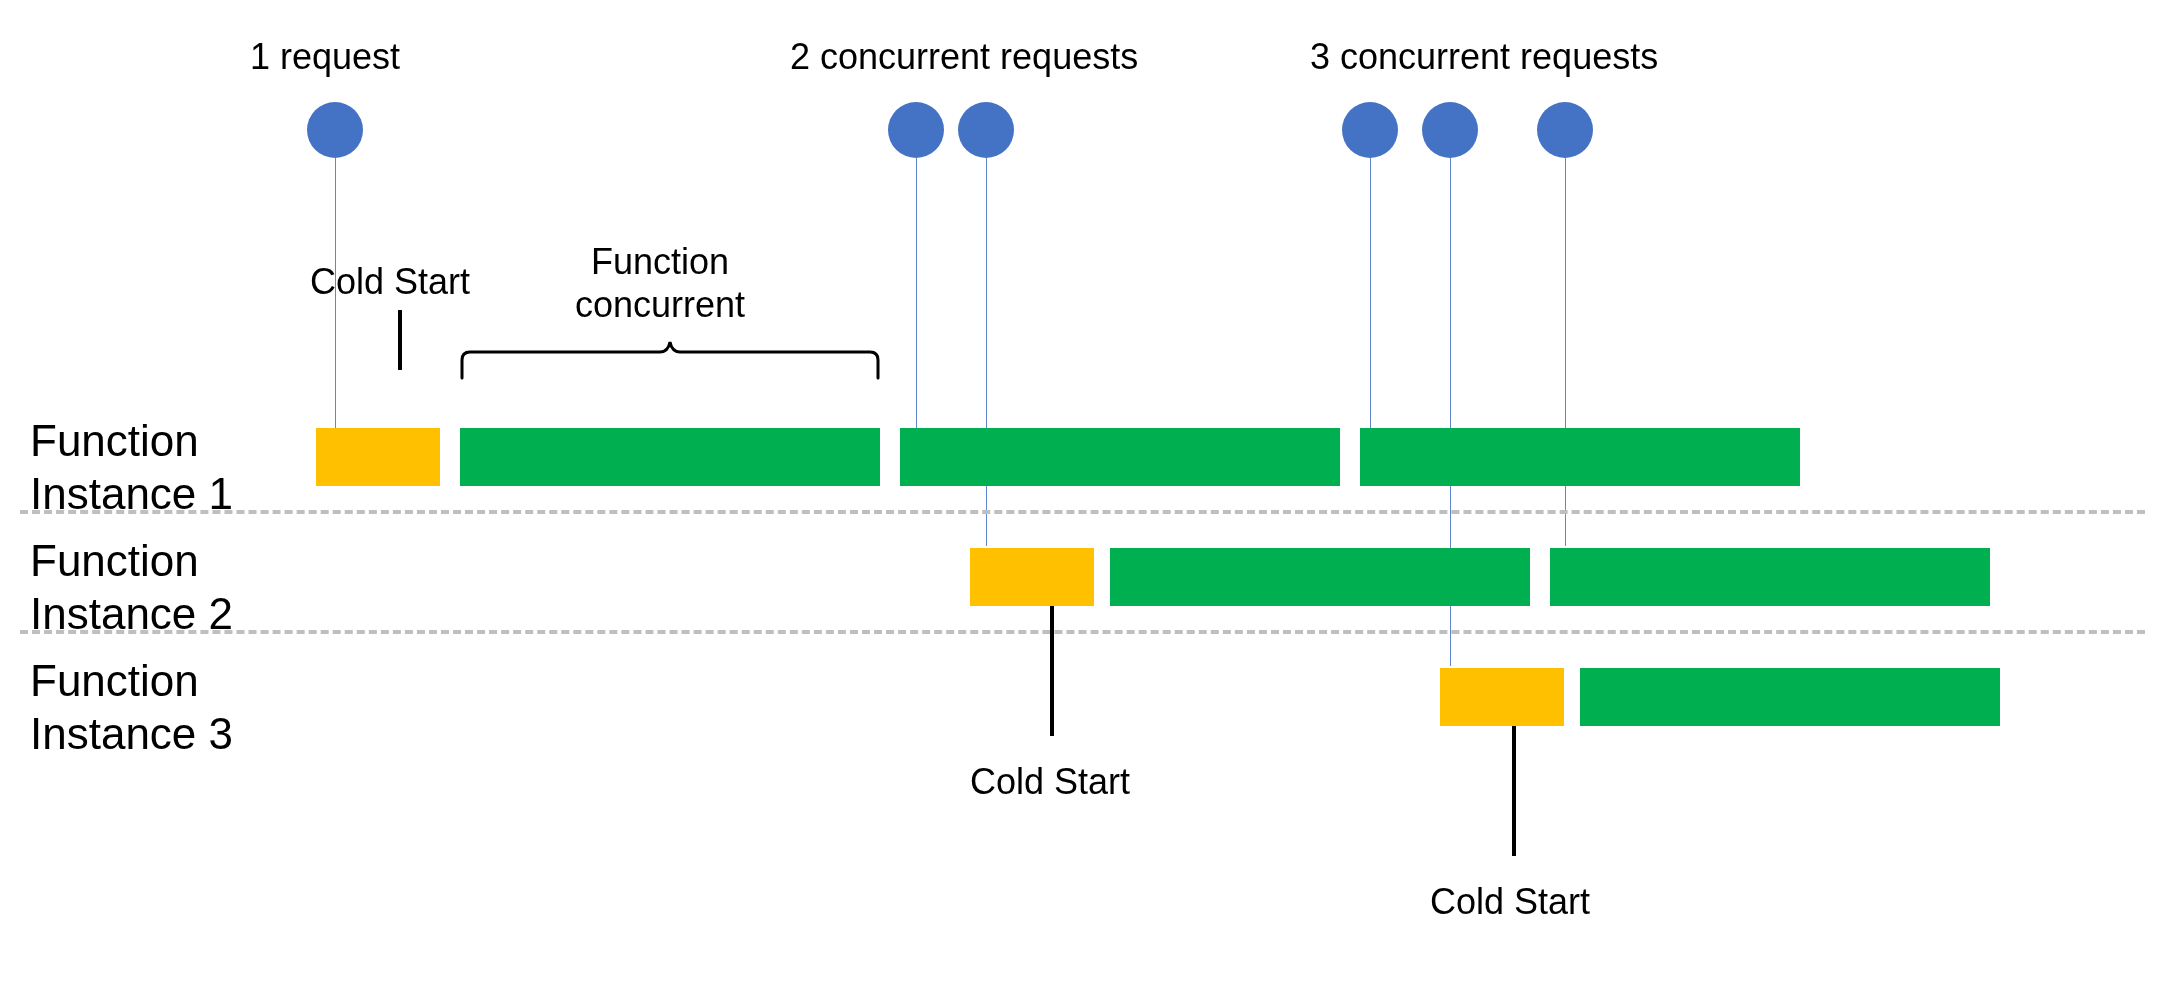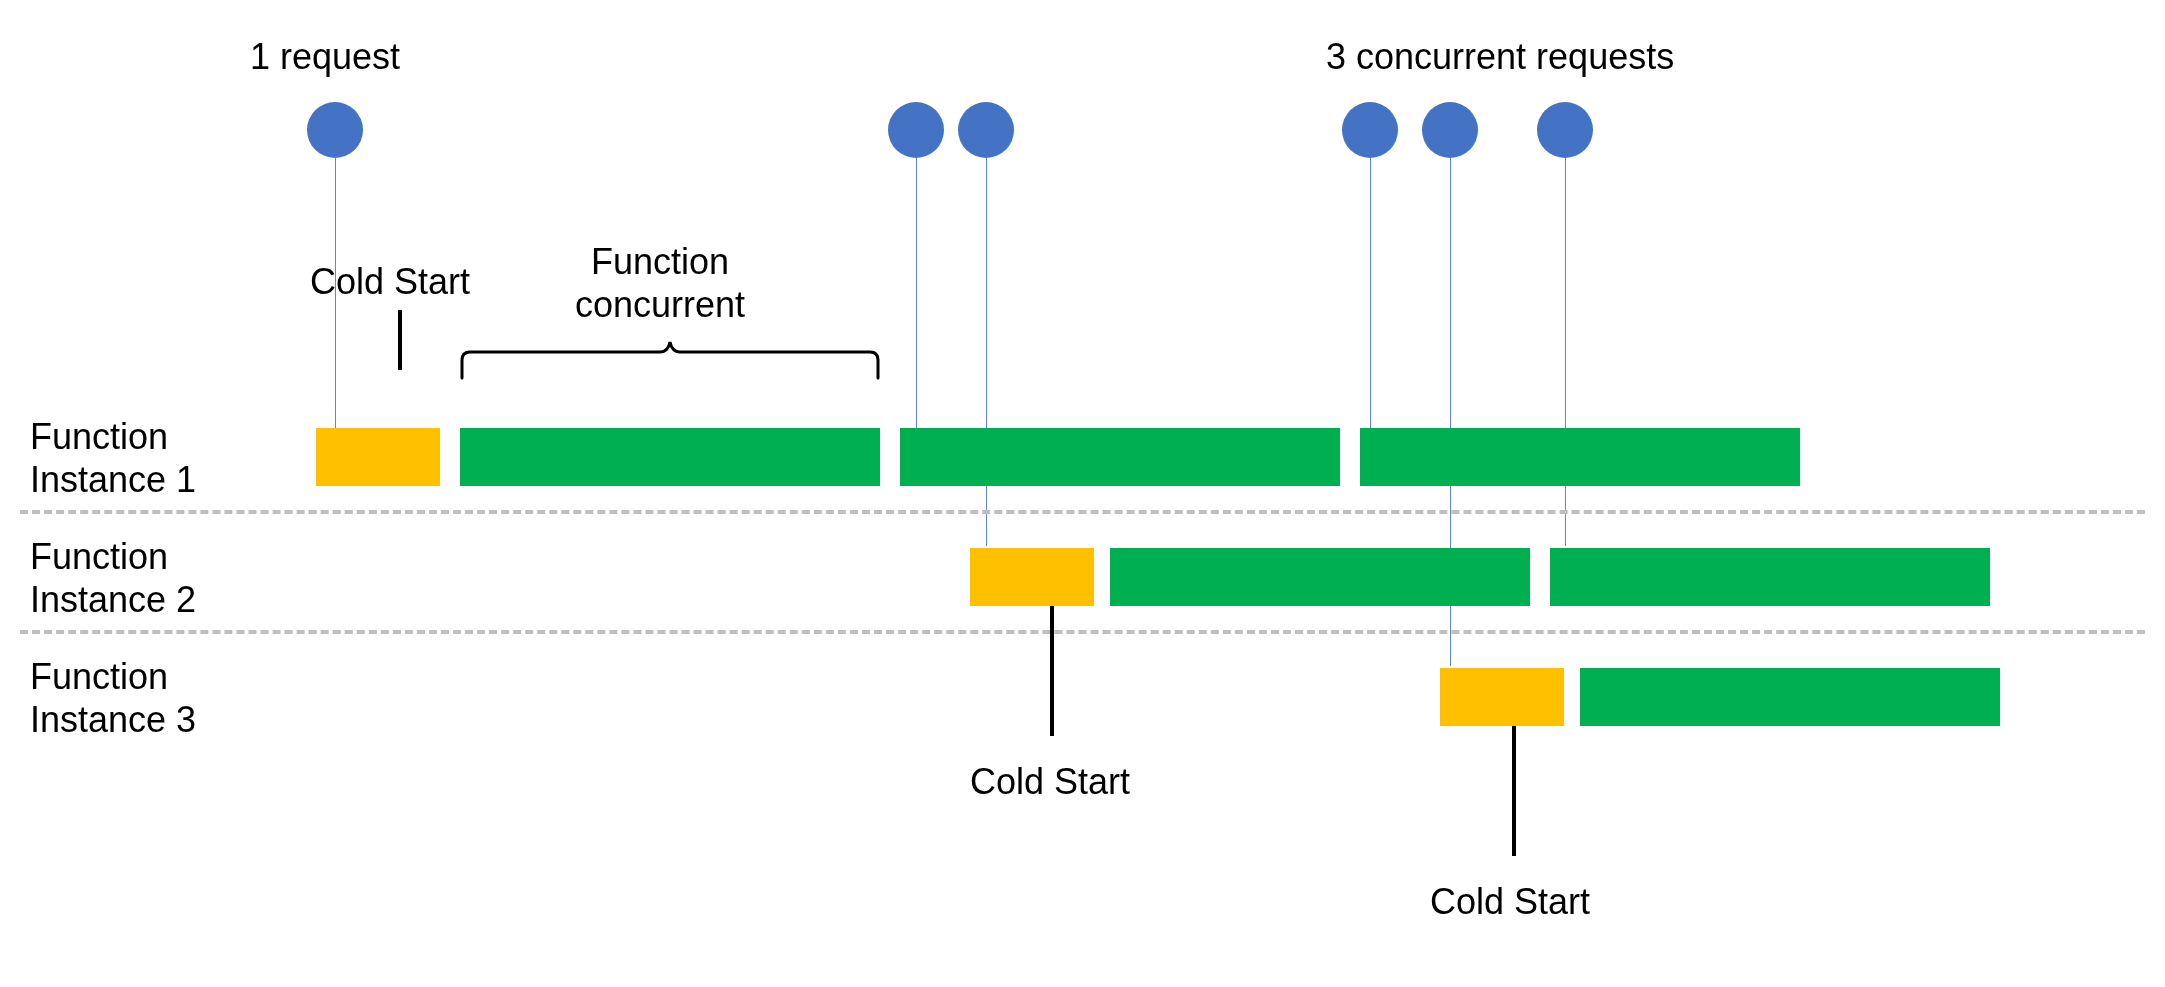--- a/index.html
+++ b/index.html
@@ -50,31 +50,32 @@
     left: 0;
     width: 2125px;
     height: 0;
     border-top: 4px dashed #BFBFBF;
   }
   .brace-svg {
     position: absolute;
   }
   .row-label {
     position: absolute;
-    font-size: 36px;
+    font-size: 44px;
     line-height: 1.2;
   }
 </style>
 </head>
 <body>
 
 <div class="diagram">
 
   <div class="label" style="left:230px; top:15px;">1 request</div>
-  <div class="label" style="left:1290px; top:15px;margin-left:16px;">3 concurrent requests</div>
+  <div class="label" style="left:770px; top:15px;">2 concurrent requests</div>
+  <div class="label" style="left:1290px; top:15px;">3 concurrent requests</div>
 
   <div class="dot" style="left:287px; top:82px;"></div>
   <div class="dot" style="left:868px; top:82px;"></div>
   <div class="dot" style="left:938px; top:82px;"></div>
   <div class="dot" style="left:1322px; top:82px;"></div>
   <div class="dot" style="left:1402px; top:82px;"></div>
   <div class="dot" style="left:1517px; top:82px;"></div>
 
   <div class="vline" style="left:315px; top:138px; height:270px;"></div>
   <div class="vline" style="left:896px; top:138px; height:270px;"></div>

